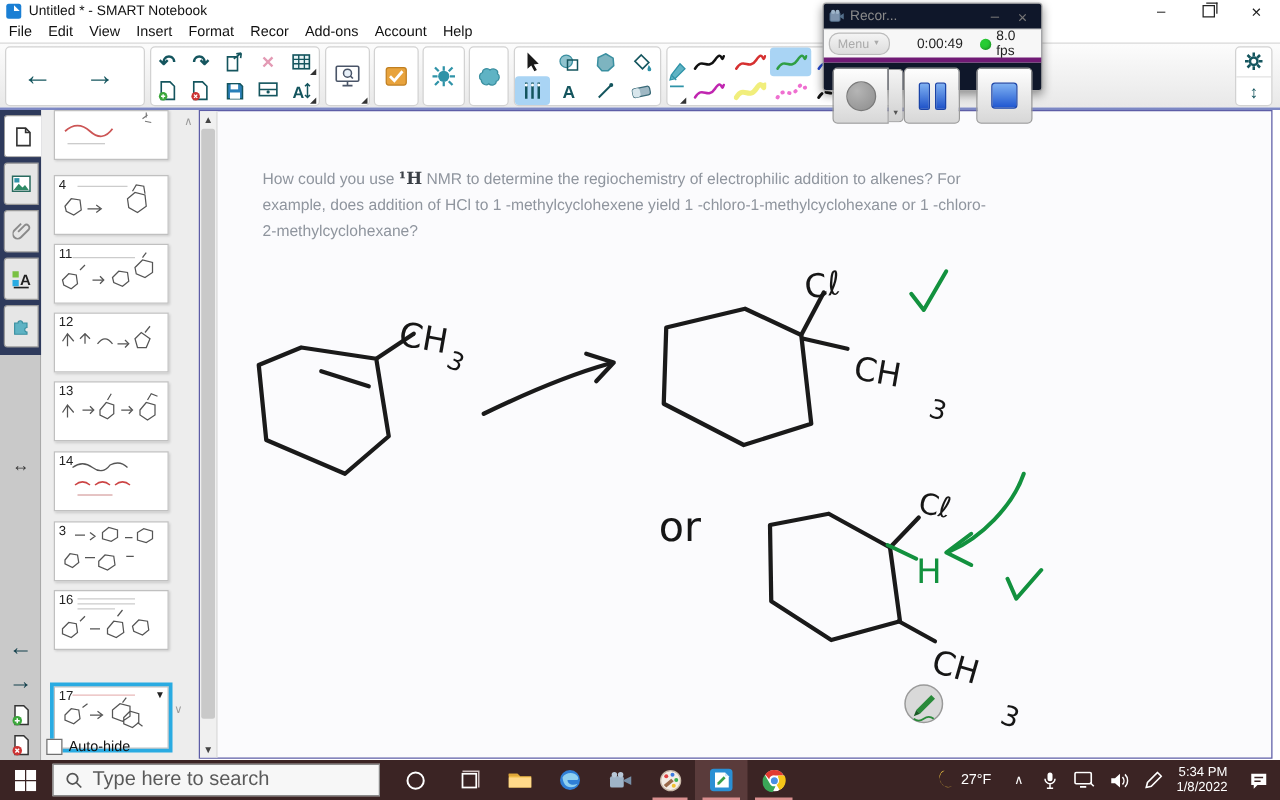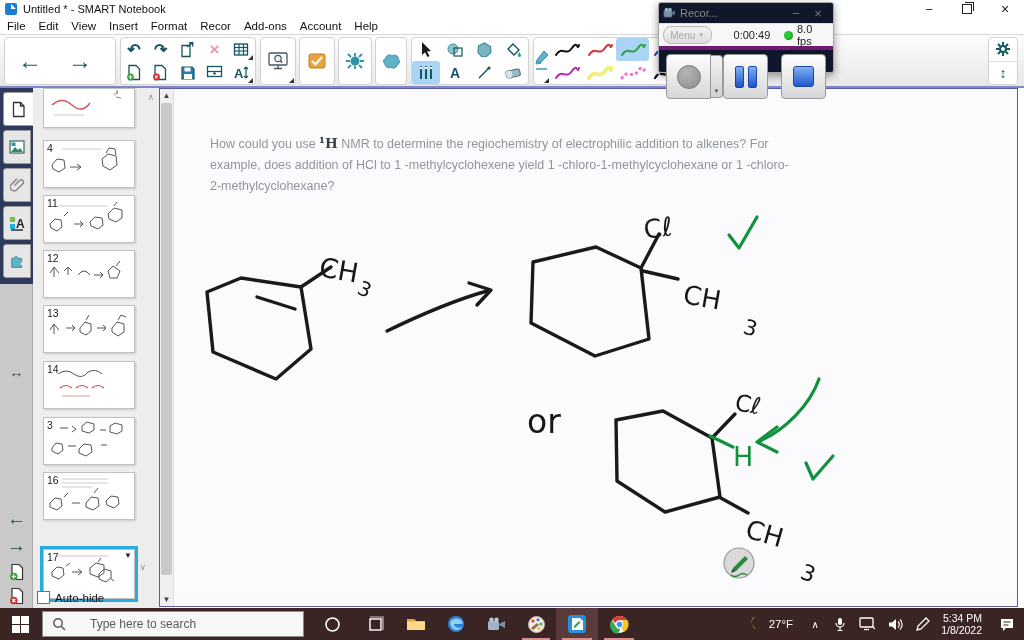--- a/index.html
+++ b/index.html
@@ -75,21 +75,21 @@
   .q-math{font-family:"DejaVu Serif",serif;color:#3a3f46;font-weight:bold;font-size:13.5px;}
   .ink{position:absolute;left:159px;top:88px;width:860px;height:519px;z-index:6;}
   .ink path.k{stroke:#1a1a1a;stroke-width:3.4;fill:none;stroke-linecap:round;stroke-linejoin:round;}
   .ink path.g{stroke:#12913e;stroke-width:3.2;fill:none;stroke-linecap:round;stroke-linejoin:round;}
   .ink text{font-family:"DejaVu Sans",sans-serif;fill:#161616;}
   .ink text.gt{fill:#12913e;}
   
   .taskbar{position:absolute;left:0;top:608px;width:1024px;height:32px;background:#3b2424;display:flex;align-items:center;z-index:60;}
   .tb-ic{display:flex;align-items:center;justify-content:center;height:32px;position:relative;}
   .searchbox{width:262px;height:26px;background:#f7f7f7;border:1px solid #8a8a8a;display:flex;align-items:center;margin-left:2px;box-sizing:border-box;}
-  .searchbox span.ph{font-size:12px;color:#5a5a5a;margin-left:24px;}
+  .searchbox span.ph{font-size:16px;color:#5a5a5a;margin-left:8px;}
   .task-active{background:#5a3b3b;}
   .underline{position:absolute;left:6px;bottom:0;right:6px;height:2px;background:#d98f8f;}
   .tray-txt{color:#fff;font-size:11.5px;}
   .clock{color:#fff;font-size:10.5px;line-height:12px;text-align:right;}
 </style>
 </head>
 <body>
 
 <div id="screen">
 

